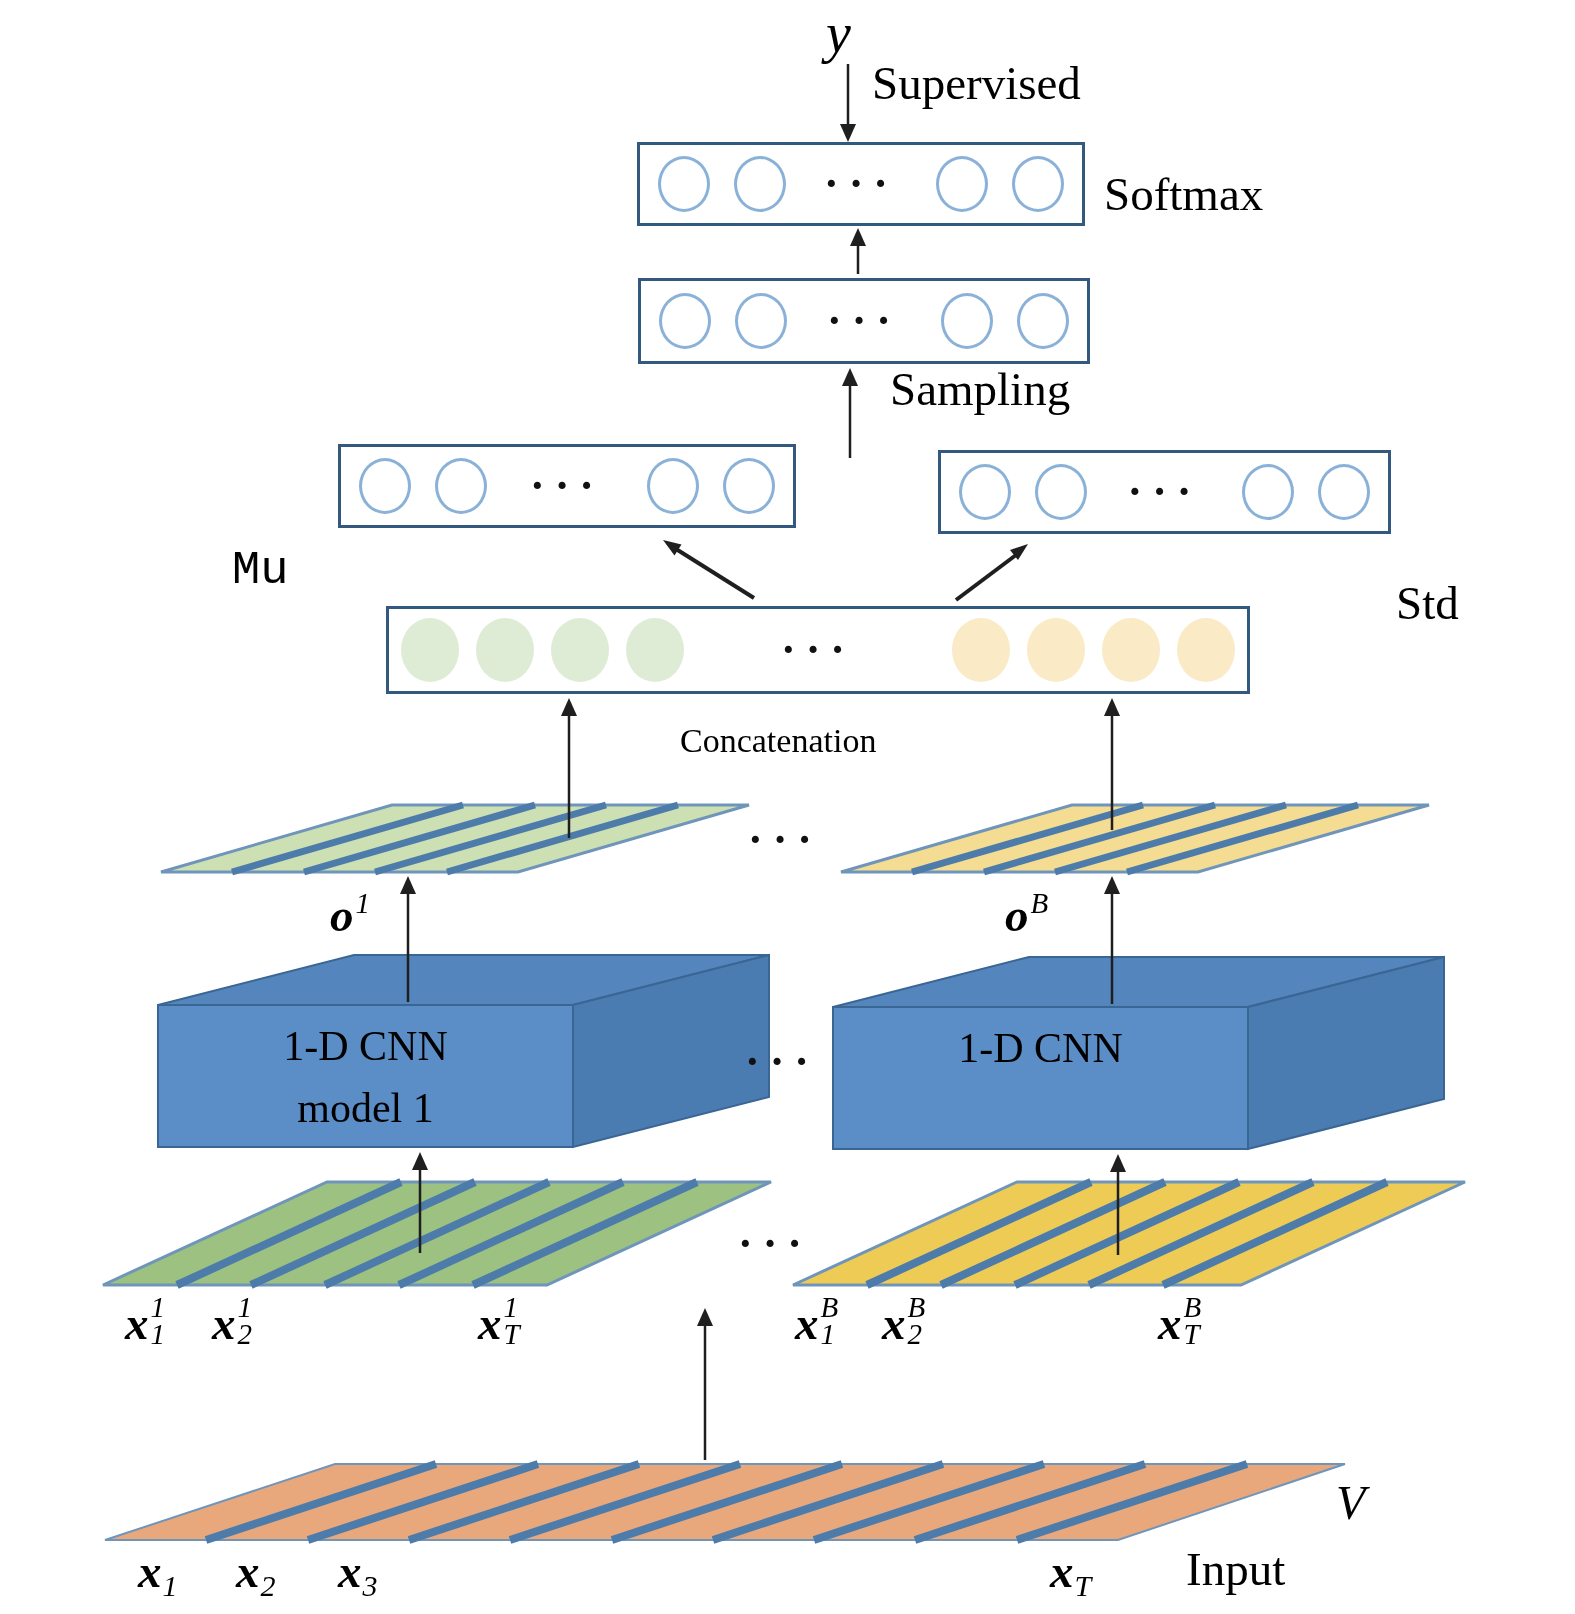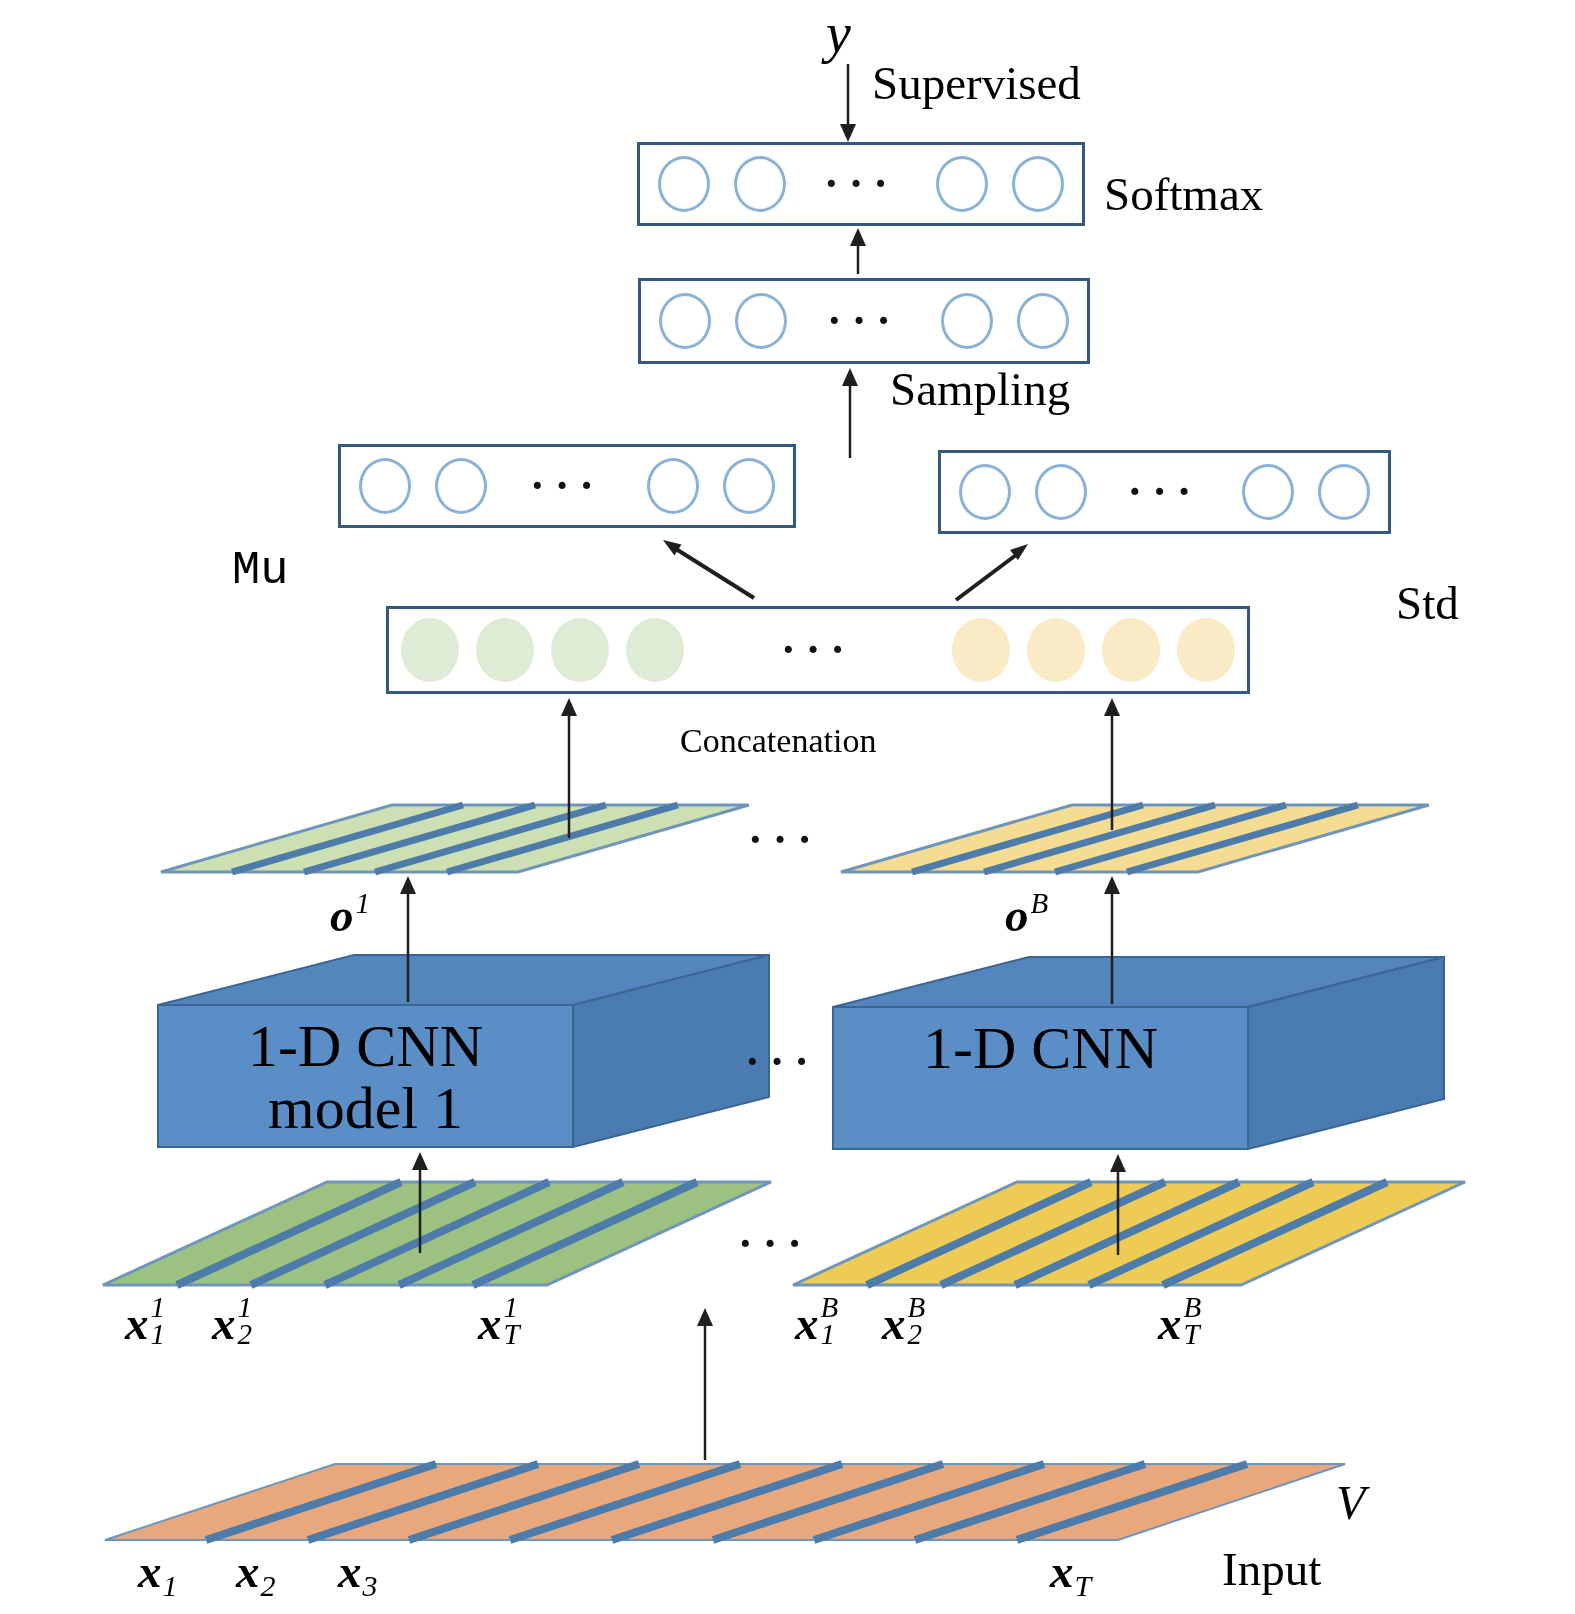--- a/index.html
+++ b/index.html
@@ -41,21 +41,21 @@
   .dots.abs{position:absolute;}
 
   .oval{width:58px;height:64px;border-radius:50%;}
   .oval.green{background:var(--oval-green);}
   .oval.yellow{background:var(--oval-yellow);}
   .ovalgroup{display:flex;gap:17px;}
 
   .lab{position:absolute;font-size:47px;line-height:50px;white-space:nowrap;}
   .ital{font-style:italic;}
 
-  .cnn-label{position:absolute;width:415px;text-align:center;font-size:60px;line-height:62px;}
+  .cnn-label{position:absolute;width:415px;text-align:center;font-size:42px;line-height:62px;}
   .cnn-label .idx{font-style:normal;}
   .cnn-label.right .idx{font-style:italic;}
 
   .mlabel{position:absolute;font-weight:700;font-style:italic;font-size:47px;line-height:47px;
           display:inline-flex;white-space:nowrap;}
   .ss{display:inline-flex;flex-direction:column;font-size:29px;line-height:27px;
       font-weight:400;margin-left:2px;transform:translateY(-6px);}
   .suponly{font-size:29px;font-weight:400;transform:translateY(-12px);margin-left:2px;}
   .subonly{font-size:30px;font-weight:400;align-self:flex-end;transform:translateY(14px);margin-left:1px;}
 </style>
@@ -330,15 +330,15 @@
   <span class="mlabel" style="left:338px;top:1548px;">
     <span>x</span>
       <span class="subonly">3</span>
   </span>
   <span class="mlabel" style="left:1050px;top:1548px;">
     <span>x</span>
       <span class="subonly">T</span>
   </span>
 
   <div class="lab ital" style="left:1336px;top:1478px;font-size:48px;">V</div>
-  <div class="lab" style="left:1186px;top:1544px;margin-left:36px;">Input</div>
+  <div class="lab" style="left:1186px;top:1544px;">Input</div>
 
 </div>
 
 </body></html>

